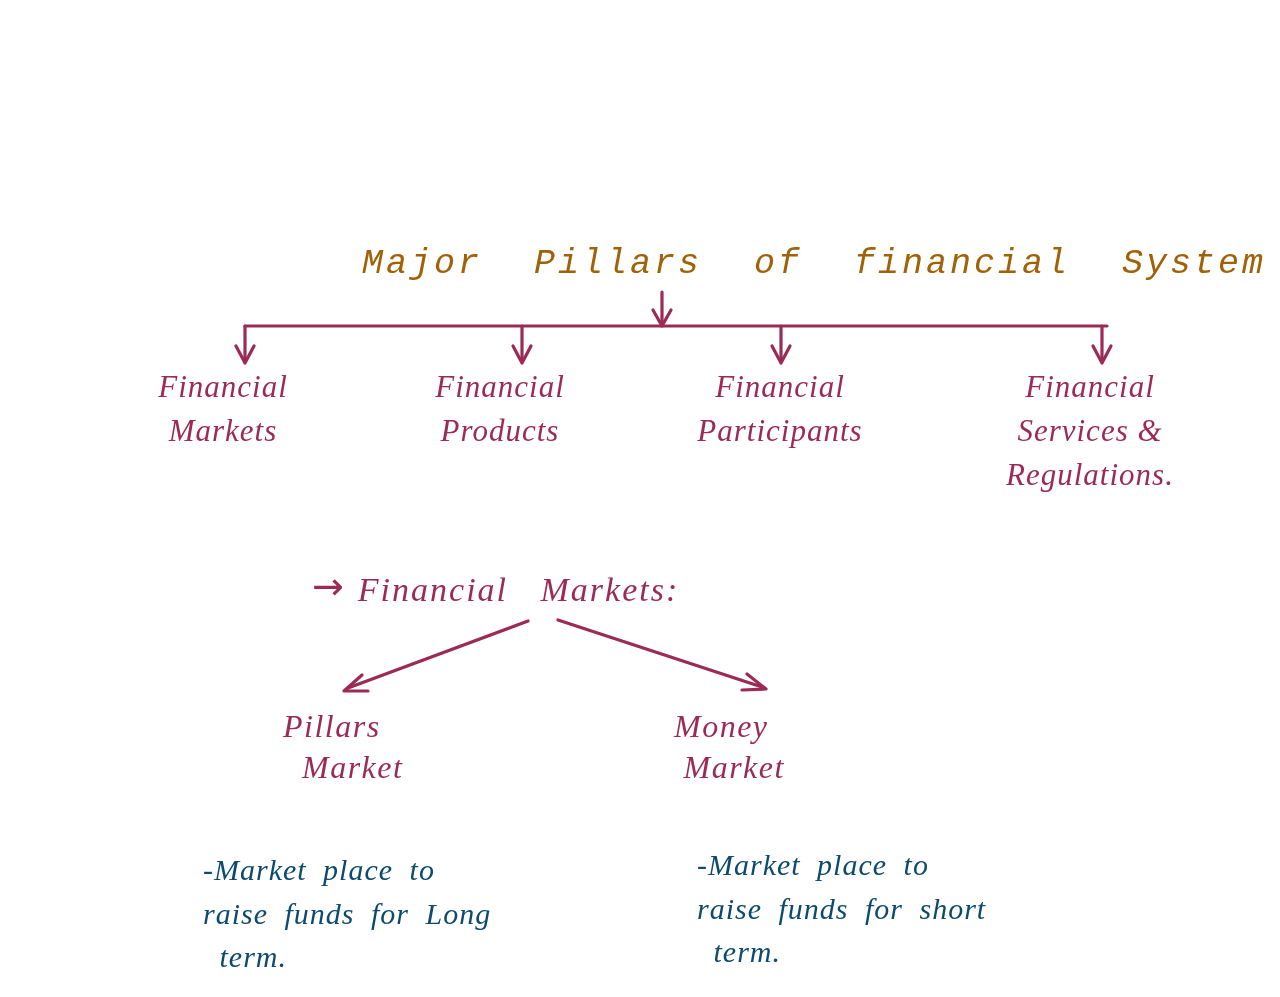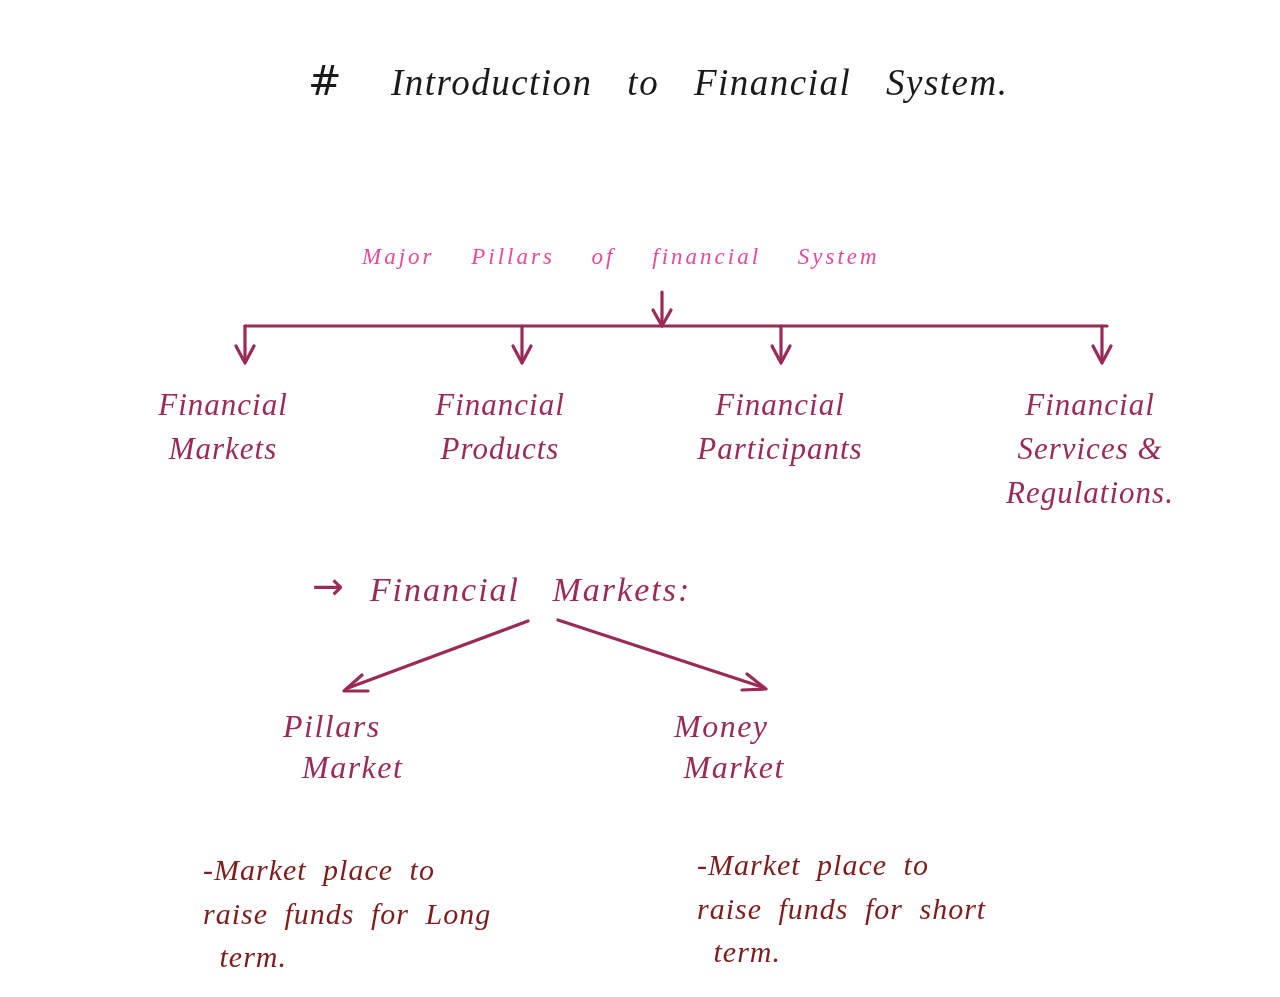--- a/index.html
+++ b/index.html
@@ -32,42 +32,43 @@
     margin-right: 48px;
     font-size: 40px;
     font-style: normal;
     font-family: "DejaVu Sans", sans-serif;
   }
   
   .pillars-heading {
     position: absolute;
     left: 362px;
     top: 244px;
-    color: #ec4899;
-    font-size: 23px;
+    color: #a16207;
+    font-size: 35px;
     letter-spacing: 3px;
     word-spacing: 28px;
     white-space: nowrap;
+    font-family: Liberation Mono, monospace;
   }
   .connectors {
     position: absolute;
     left: 0;
     top: 0;
     pointer-events: none;
   }
   .connectors path, .connectors line, .connectors polyline {
     stroke: #9c2a56;
     stroke-width: 3.2;
     fill: none;
     stroke-linecap: round;
     stroke-linejoin: round;
   }
   .pillar {
     position: absolute;
-    top: 383px;
+    top: 365px;
     width: 270px;
     text-align: center;
     color: #9c2a56;
     font-size: 31px;
     line-height: 1.42;
     letter-spacing: 1px;
     white-space: pre-line;
   }
   .pillar-0 { left:  88px; }
   .pillar-1 { left: 365px; }
@@ -84,54 +85,51 @@
   .fm-heading .arrow {
     font-size: 38px;
     font-style: normal;
     font-family: "DejaVu Sans", sans-serif;
     vertical-align: 2px;
   }
   .fm-heading .fm-text {
     font-size: 34px;
     letter-spacing: 2px;
     word-spacing: 22px;
-    margin-left: 26px;
+    margin-left: 14px;
   }
   .branch-label {
     position: absolute;
     top: 706px;
     color: #9c2a56;
     font-size: 32px;
     line-height: 1.28;
     letter-spacing: 1.5px;
     white-space: pre-wrap;
   }
   .branch-capital { left: 283px; }
   .branch-money  { left: 674px; }
   .note {
     position: absolute;
     width: 430px;
-    color: #7f1d1d;
+    color: #0c4a6e;
     font-size: 30px;
     line-height: 1.45;
     letter-spacing: 1px;
     word-spacing: 8px;
     white-space: pre-wrap;
   }
   .note-left  { left: 203px; top: 848px; }
   .note-right { left: 697px; top: 843px; }
 </style>
 </head>
 <body>
 
 <div class="page">
 
-  <div class="title-row">
-    <span class="hash">#</span><span>Introduction to Financial System.</span>
-  </div>
 
   <div class="pillars-heading">Major Pillars of financial System</div>
 
   <svg class="connectors" width="1280" height="997" viewBox="0 0 1280 997">
 
     <g>
       <line x1="662" y1="292" x2="662" y2="322"></line>
       <polyline points="653,310 662,326 671,310"></polyline>
     </g>
 

